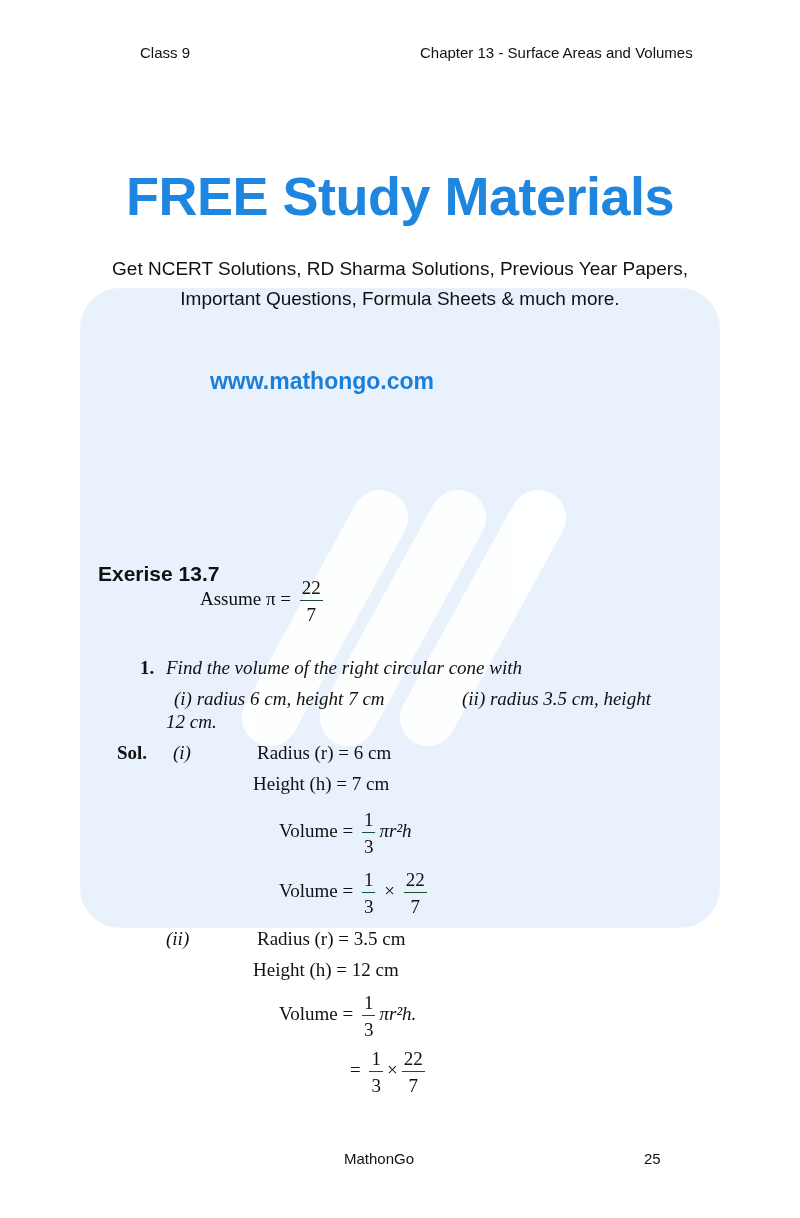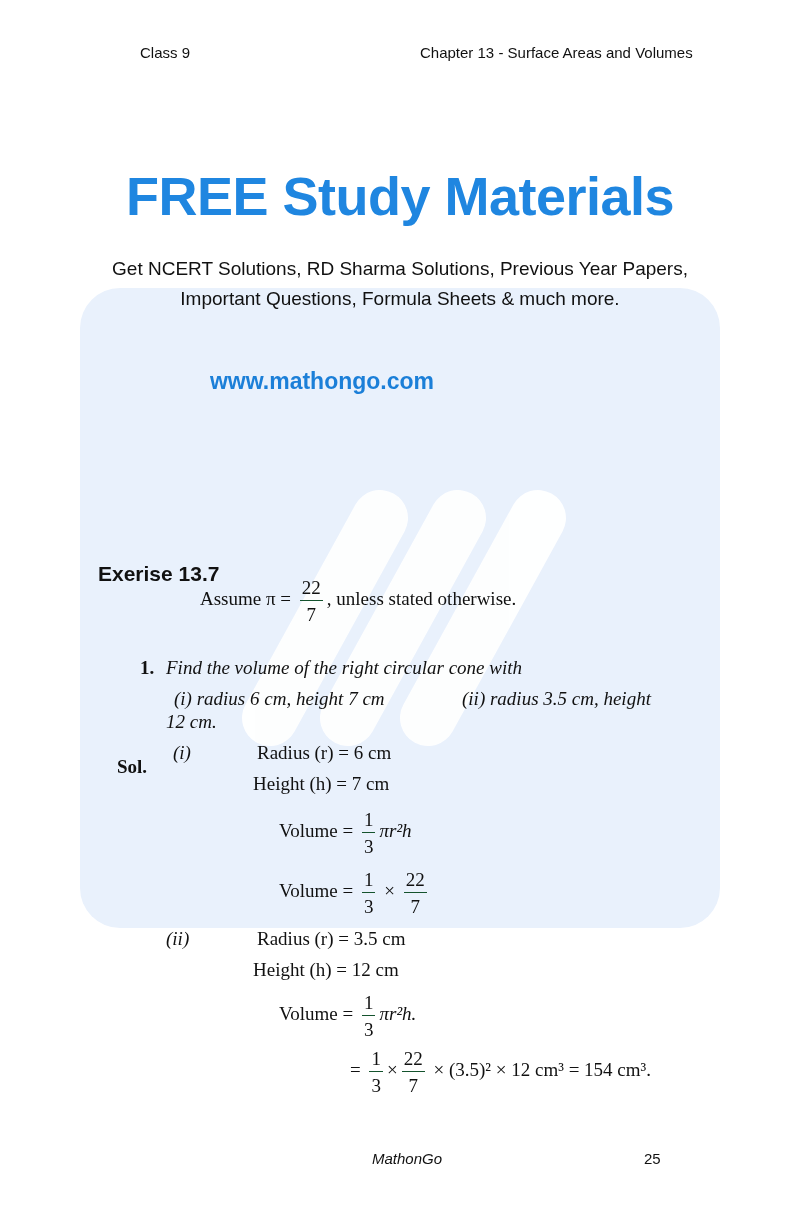--- a/index.html
+++ b/index.html
@@ -40,21 +40,21 @@
   .serif { font-family: "Liberation Serif", "DejaVu Serif", serif; font-size: 19px; color: #111; }
   .abs { position: absolute; white-space: nowrap; }
   .it { font-style: italic; }
   .b { font-weight: bold; }
 
   .frac { display: inline-block; vertical-align: middle; text-align: center; line-height: 1; margin: 0 4px; }
   .frac .num { display: block; padding: 0 2px 3px; border-bottom: 1px solid #14532d; }
   .frac .den { display: block; padding-top: 4px; }
 
   .footer { position: absolute; top: 1150px; font-size: 15px; color: #111; }
-  .footer-left { left: 372px; font-style: italic; }
+  .footer-left { left: 344px; }
   .footer-right { left: 644px; }
 </style>
 </head>
 <body>
 
 <div class="hdr hdr-left">Class 9</div>
 <div class="hdr hdr-right">Chapter 13 - Surface Areas and Volumes</div>
 
 <div class="panel">
   <svg class="wm" width="640" height="640" viewBox="0 0 640 640">
@@ -71,30 +71,30 @@
 <div class="promo-sub l2">Important Questions, Formula Sheets &amp; much more.</div>
 <div class="promo-url">www.mathongo.com</div>
 
 <div class="ex-title">Exerise 13.7</div>
 
 <div class="abs serif" style="left:200px; top:578px;">
   <span>Assume π =</span>
   <span class="frac">
     <span class="num">22</span>
     <span class="den">7</span>
-  </span><span>, unless stated otherwise.</span>
+  </span>
 </div>
 
 <div class="abs serif b" style="left:140px; top:657px;">1.</div>
 <div class="abs serif it" style="left:166px; top:657px;">Find the volume of the right circular cone with</div>
 <div class="abs serif it" style="left:174px; top:688px;">(i)  radius 6 cm, height 7 cm</div>
 <div class="abs serif it" style="left:462px; top:688px;">(ii)  radius 3.5 cm, height</div>
 <div class="abs serif it" style="left:166px; top:711px;">12 cm.</div>
 
-<div class="abs serif b" style="left:117px; top:742px;margin-top:14px;">Sol.</div>
+<div class="abs serif b" style="left:117px; top:742px;">Sol.</div>
 <div class="abs serif it" style="left:173px; top:742px;">(i)</div>
 <div class="abs serif" style="left:257px; top:742px;">Radius (r) = 6  cm</div>
 <div class="abs serif" style="left:253px; top:773px;">Height (h) = 7  cm</div>
 
 <div class="abs serif" style="left:279px; top:810px;">
   <span>Volume =</span>
   <span class="frac">
     <span class="num">1</span>
     <span class="den">3</span>
   </span><span class="it">πr²h</span>
@@ -127,17 +127,16 @@
 
 <div class="abs serif" style="left:350px; top:1049px;">
   <span>=</span>
   <span class="frac">
     <span class="num">1</span>
     <span class="den">3</span>
   </span><span>×</span><span class="frac">
     <span class="num">22</span>
     <span class="den">7</span>
   </span>
-  <span>× (3.5)² × 12  cm³ = 154  cm³.</span>
 </div>
 
 <div class="footer footer-left">MathonGo</div>
 <div class="footer footer-right">25</div>
 
 </body></html>

